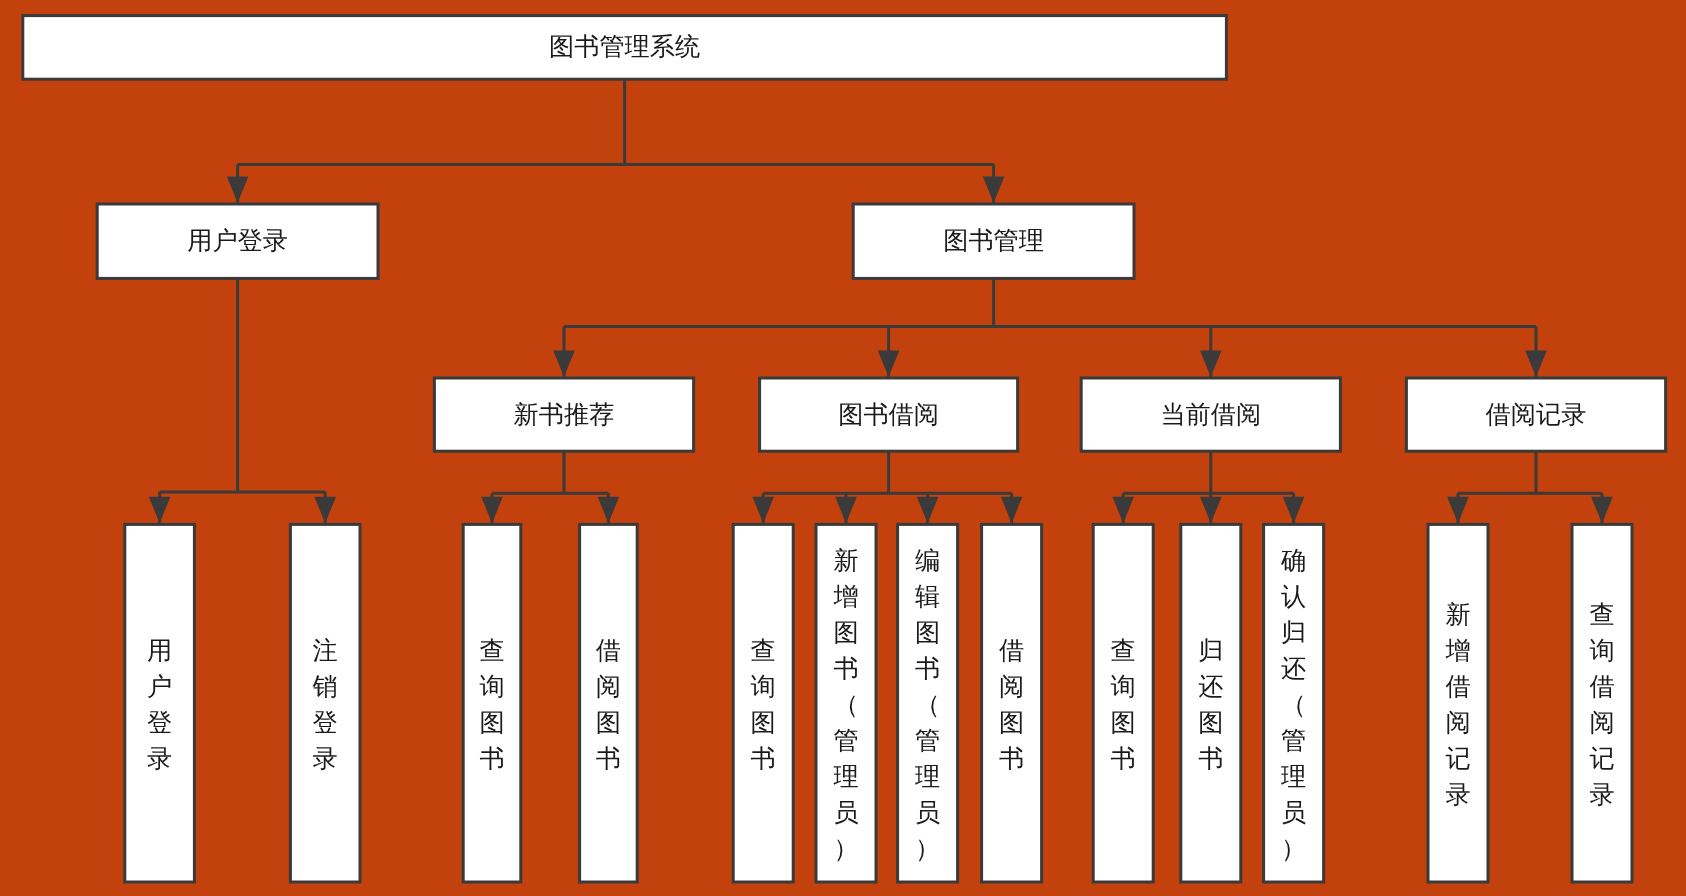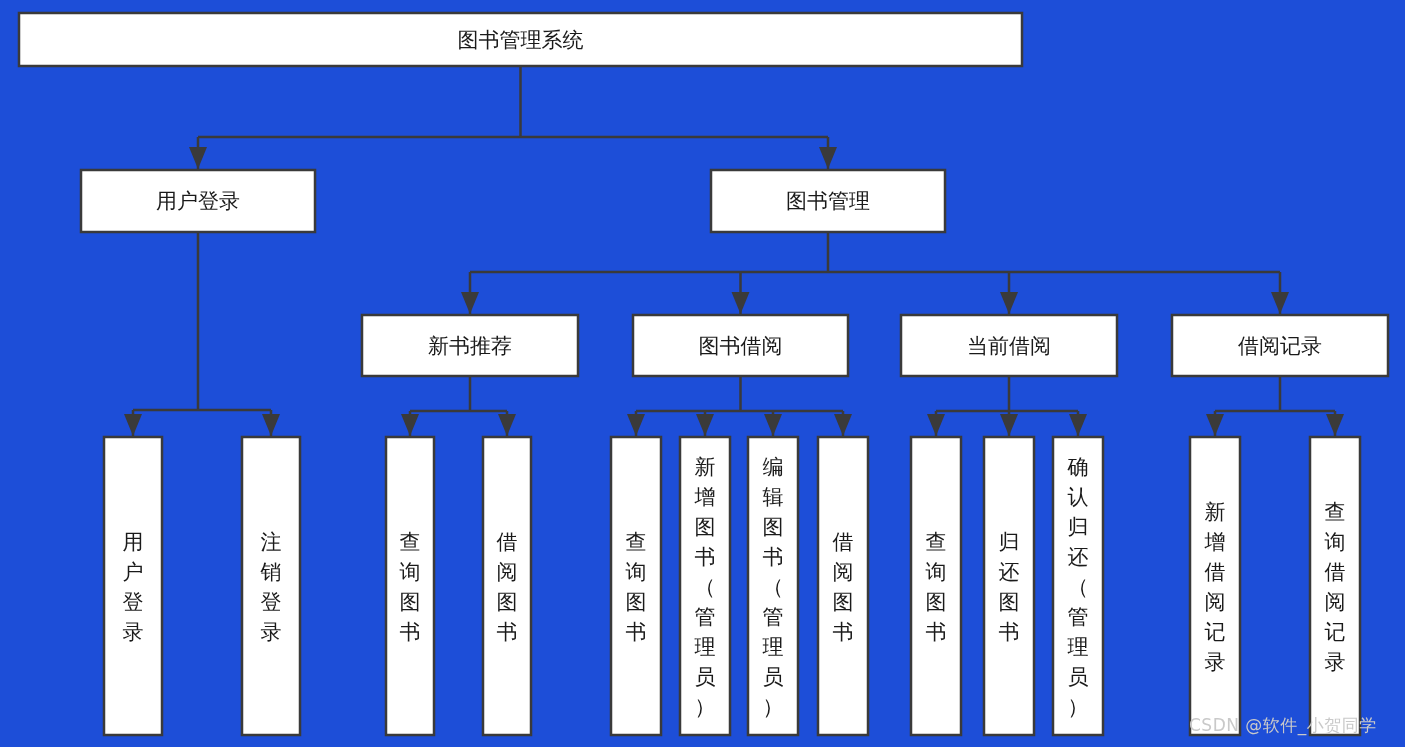--- a/index.html
+++ b/index.html
@@ -7,21 +7,21 @@
     padding: 0;
     background: #ffffff;
   }
   body {
     font-family: "DejaVu Sans", "Liberation Sans", sans-serif;
   }
   #diagram-root {
     position: relative;
     width: 1405px;
     height: 747px;
-    background: #1d4ed8;
+    background: #c2410c;
     overflow: hidden;
   }
   svg.diagram-canvas {
     position: absolute;
     left: 0;
     top: 0;
     width: 1405px;
     height: 747px;
   }
   .node-box {
@@ -200,15 +200,14 @@
           <rect x="1190" y="437" width="50" height="298" class="node-box"></rect>
           <text x="1215" class="node-label-v"><tspan x="1215" y="519.4">新</tspan><tspan x="1215" y="549.4">增</tspan><tspan x="1215" y="579.4">借</tspan><tspan x="1215" y="609.4">阅</tspan><tspan x="1215" y="639.4">记</tspan><tspan x="1215" y="669.4">录</tspan></text>
         </g>
         <g>
           <rect x="1310" y="437" width="50" height="298" class="node-box"></rect>
           <text x="1335" class="node-label-v"><tspan x="1335" y="519.4">查</tspan><tspan x="1335" y="549.4">询</tspan><tspan x="1335" y="579.4">借</tspan><tspan x="1335" y="609.4">阅</tspan><tspan x="1335" y="639.4">记</tspan><tspan x="1335" y="669.4">录</tspan></text>
         </g>
       </g>
   </svg>
 
-  <div class="watermark-text">CSDN @软件_小贺同学</div>
 
 </div>
 
 </body></html>

